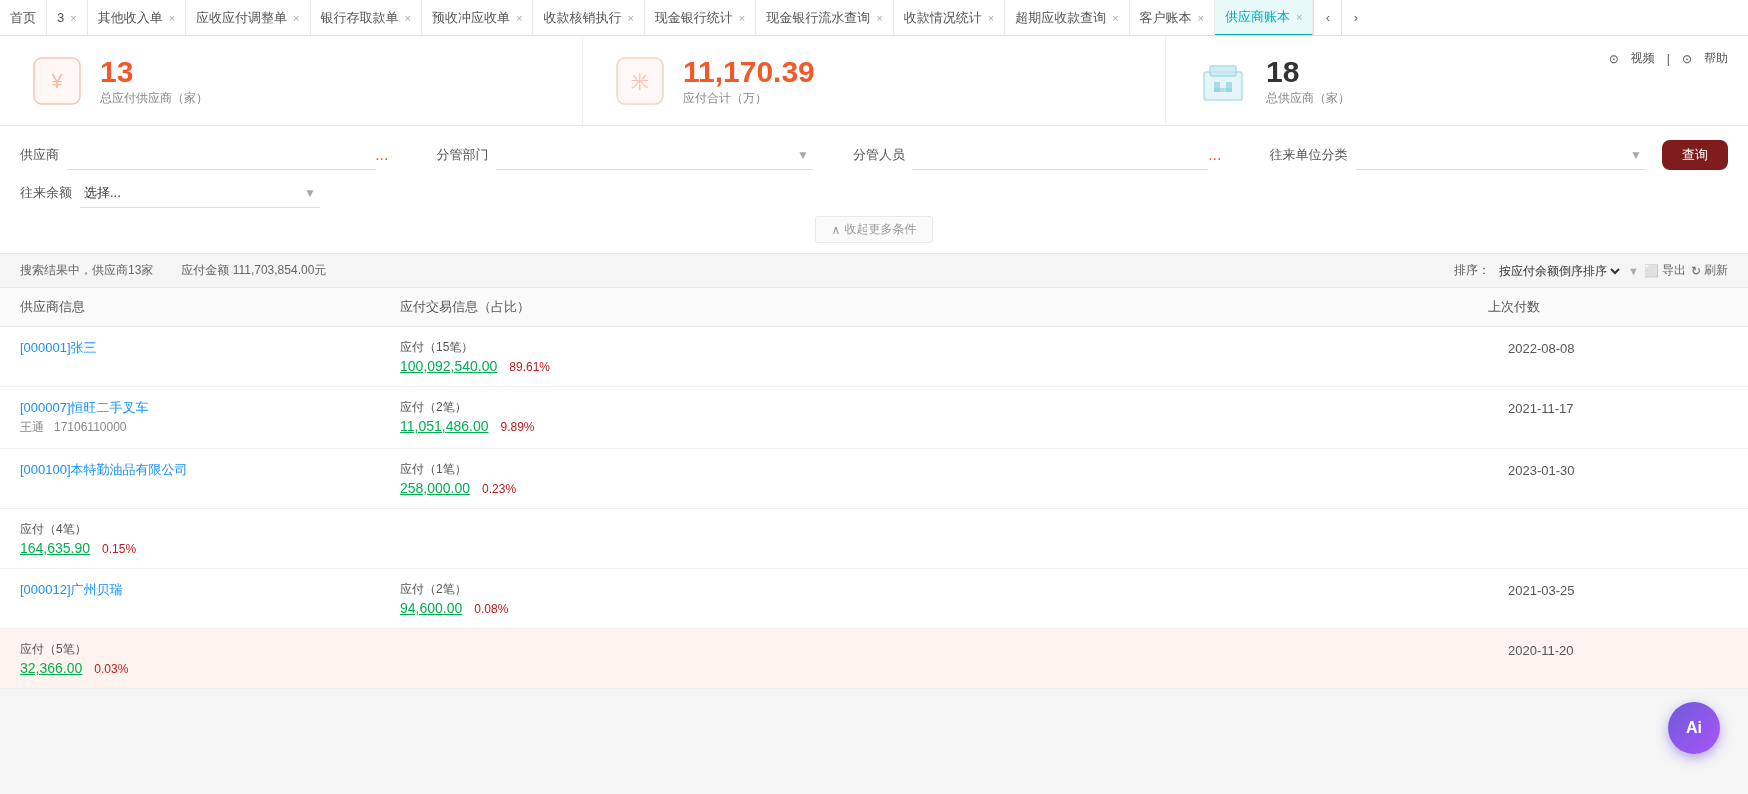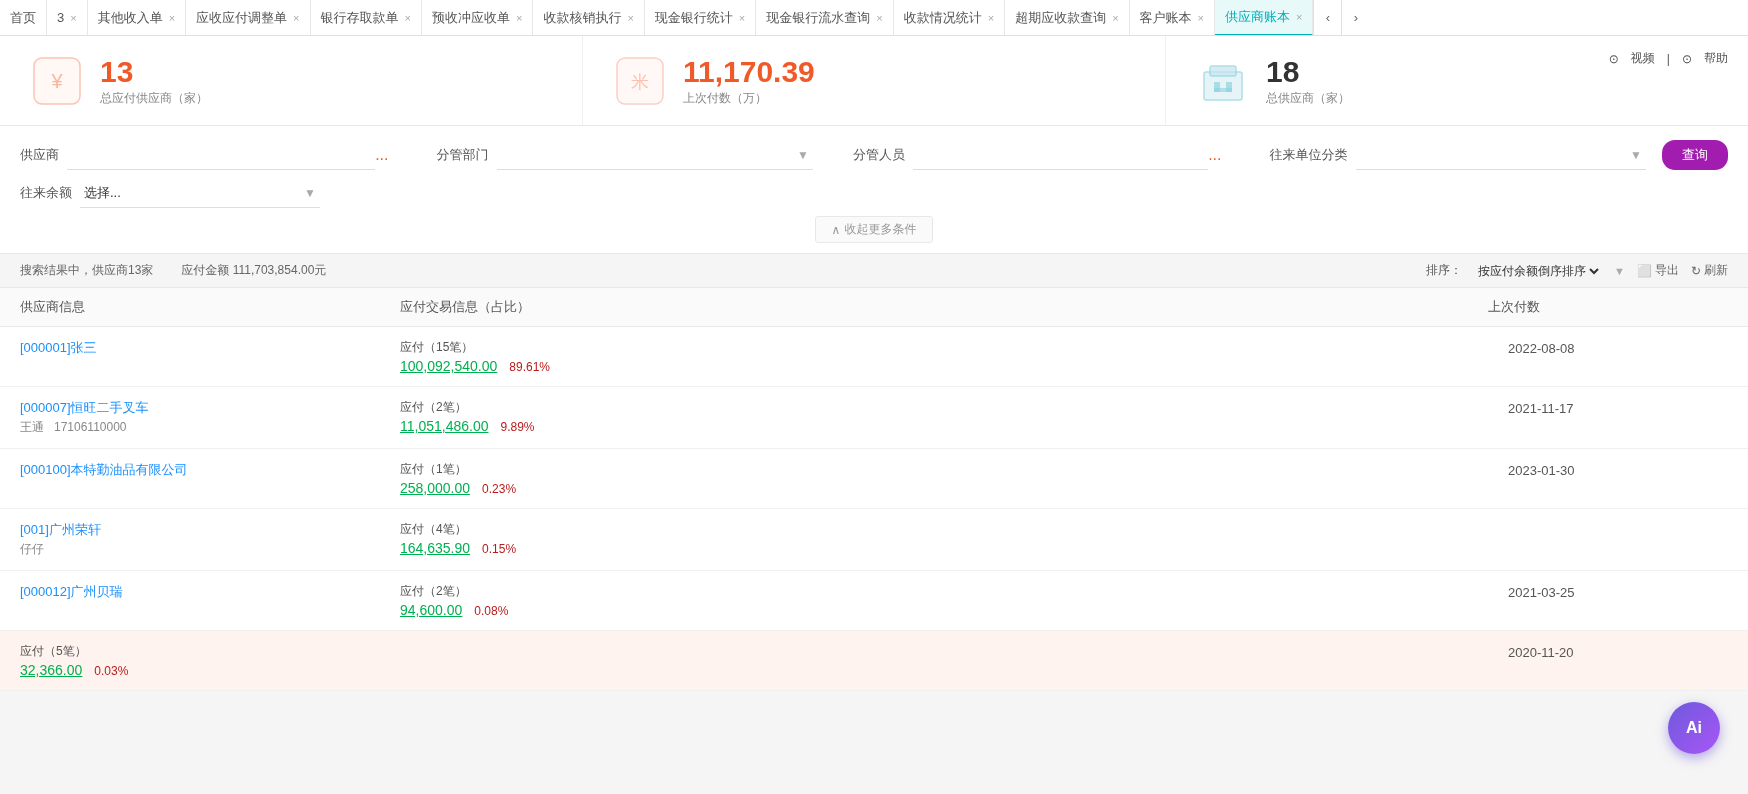--- a/index.html
+++ b/index.html
@@ -162,25 +162,25 @@
     }
     .filter-select-wrap .chevron {
       position: absolute;
       right: 4px;
       color: #aaa;
       font-size: 12px;
       pointer-events: none;
     }
     .filter-separator { width: 40px; flex-shrink: 0; }
     .query-btn {
-      background: #a21caf;
+      background: #7f1d1d;
       color: #fff;
       border: none;
       padding: 6px 20px;
-      border-radius: 13px;
+      border-radius: 8px;
       cursor: pointer;
       font-size: 13px;
       flex-shrink: 0;
       margin-left: 16px;
     }
     .collapse-bar {
       display: flex;
       justify-content: center;
       margin-top: 4px;
     }
@@ -202,21 +202,21 @@
       background: #f5f5f5;
       padding: 8px 20px;
       font-size: 12px;
       color: #666;
       display: flex;
       align-items: center;
       justify-content: space-between;
       border-bottom: 1px solid #e8e8e8;
     }
     .result-bar-left { display: flex; gap: 28px; }
-    .result-bar-right { display: flex; align-items: center; gap: 12px; font-size: 12px; color: #666; }
+    .result-bar-right { display: flex; align-items: center; gap: 5px; font-size: 12px; color: #666; }
     .sort-label { color: #555; }
     .sort-select {
       border: none;
       background: transparent;
       font-size: 12px;
       color: #333;
       cursor: pointer;
       outline: none;
     }
     .icon-btn {
@@ -402,21 +402,21 @@
 
   <div class="summary-card">
     <div class="summary-icon">
       <svg width="54" height="54" viewBox="0 0 54 54">
         <rect x="4" y="4" width="46" height="46" rx="8" fill="#ffe8e0" stroke="#f05a28" stroke-width="1.5" opacity="0.4"></rect>
         <text x="27" y="34" text-anchor="middle" font-size="18" fill="#f05a28" opacity="0.5">米</text>
       </svg>
     </div>
     <div class="summary-info">
       <div class="big-number">11,170.39</div>
-      <div class="sub-label">上次付数（万）</div>
+      <div class="sub-label">应付合计（万）</div>
     </div>
   </div>
 
   <div class="summary-card" style="border-right: none;">
     <div class="summary-icon">
       <svg width="54" height="54" viewBox="0 0 54 54">
         <rect x="8" y="18" width="38" height="28" rx="2" fill="#cce8f0" stroke="#5bbfcf" stroke-width="1.5" opacity="0.7"></rect>
         <rect x="14" y="12" width="26" height="10" rx="2" fill="#b0d8e8" stroke="#5bbfcf" stroke-width="1.5" opacity="0.7"></rect>
         <rect x="18" y="28" width="6" height="10" fill="#5bbfcf" opacity="0.7"></rect>
         <rect x="30" y="28" width="6" height="10" fill="#5bbfcf" opacity="0.7"></rect>
@@ -563,24 +563,20 @@
         <div class="trans-label">应付（1笔）</div>
         <div class="trans-row">
           <span class="trans-amount">258,000.00</span>
           <span class="trans-percent">0.23%</span>
         </div>
       </div>
       <div class="col-lastpay lastpay-date">2023-01-30</div>
     </div>
 
     <div class="table-row">
-      <div class="col-supplier">
-        <a class="supplier-link">[001]广州荣轩</a>
-        <div class="supplier-contact">仔仔</div>
-      </div>
       <div class="col-transaction">
         <div class="trans-label">应付（4笔）</div>
         <div class="trans-row">
           <span class="trans-amount">164,635.90</span>
           <span class="trans-percent">0.15%</span>
         </div>
       </div>
       <div class="col-lastpay lastpay-date"></div>
     </div>
 

